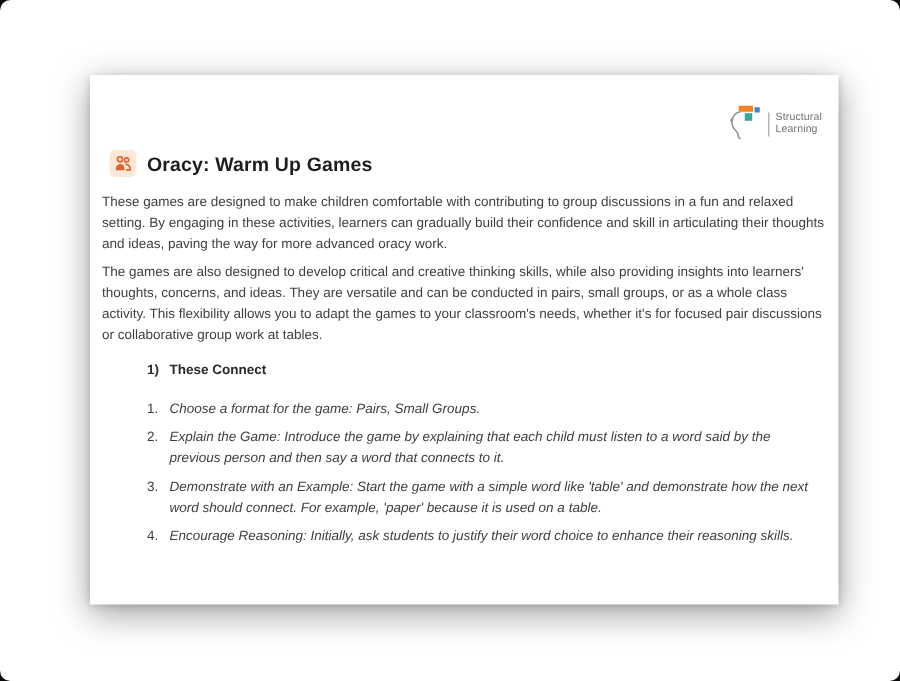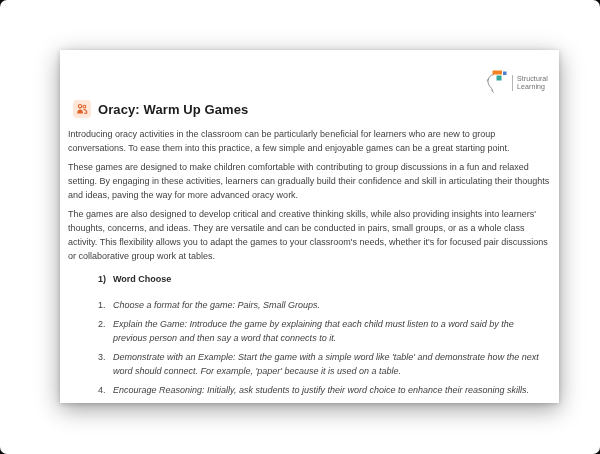--- a/index.html
+++ b/index.html
@@ -127,28 +127,27 @@
           <circle cx="4" cy="3.2" r="1.7" fill="none" stroke="#e2622b" stroke-width="1.1"></circle>
           <circle cx="8.4" cy="3.6" r="1.4" fill="none" stroke="#e2622b" stroke-width="1.1"></circle>
           <path d="M1.2 10.5 C1.2 7.8 2.4 6.4 4.2 6.4 C6 6.4 7 7.8 7 10.5 Z" fill="#e2622b"></path>
           <path d="M7.6 6.6 C9.6 6.4 10.8 7.8 10.8 10.2 L8 10.2" fill="none" stroke="#e2622b" stroke-width="1.1"></path>
         </svg>
       </span>
       <h1 class="doc-title">Oracy: Warm Up Games</h1>
     </div>
 
     <div class="body-text">
-      <p>Introducing oracy activities in the classroom can be particularly beneficial for learners who are new to group conversations. To ease them into this practice, a few simple and enjoyable games can be a great starting point.</p>
       <p>These games are designed to make children comfortable with contributing to group discussions in a fun and relaxed setting. By engaging in these activities, learners can gradually build their confidence and skill in articulating their thoughts and ideas, paving the way for more advanced oracy work.</p>
       <p>The games are also designed to develop critical and creative thinking skills, while also providing insights into learners' thoughts, concerns, and ideas. They are versatile and can be conducted in pairs, small groups, or as a whole class activity. This flexibility allows you to adapt the games to your classroom's needs, whether it's for focused pair discussions or collaborative group work at tables.</p>
     </div>
 
     <div class="section-heading">
       <span>1)</span>
-      <span>Word Choose</span>
+      <span>These Connect</span>
     </div>
 
     <div class="list">
       <div class="list-item">
         <span class="num">1.</span>
         <span class="txt">Choose a format for the game: Pairs, Small Groups.</span>
       </div>
       <div class="list-item">
         <span class="num">2.</span>
         <span class="txt">Explain the Game: Introduce the game by explaining that each child must listen to a word said by the previous person and then say a word that connects to it.</span>

